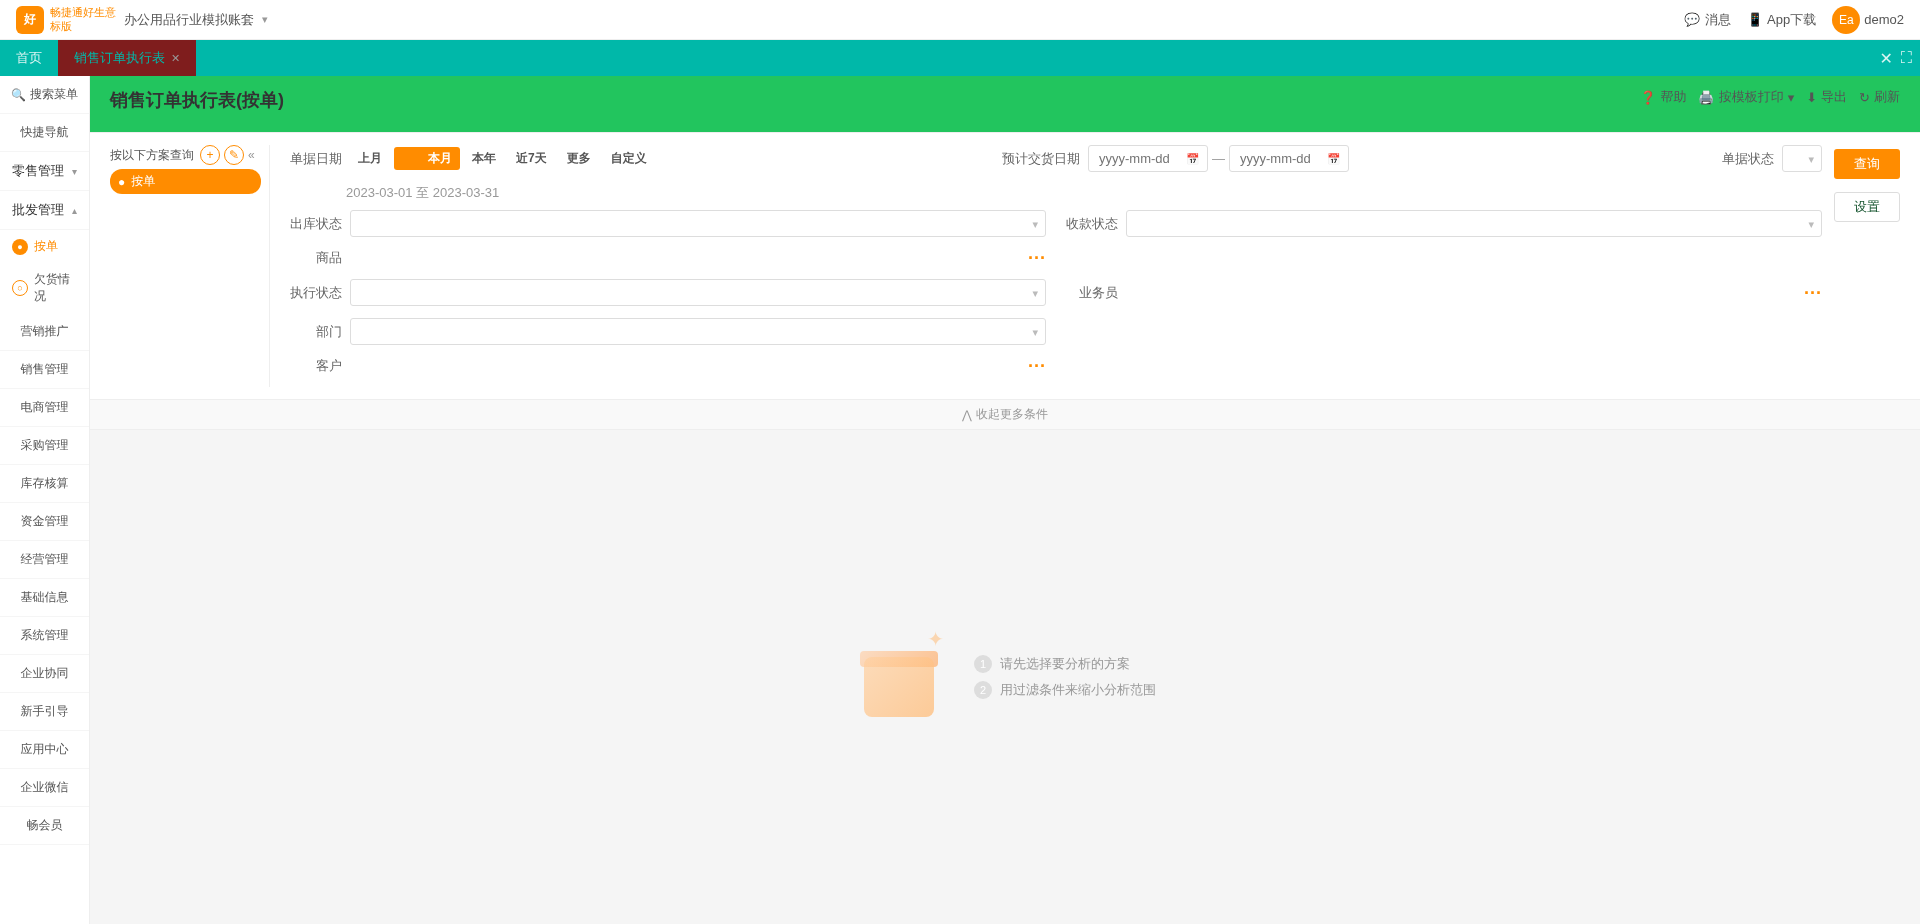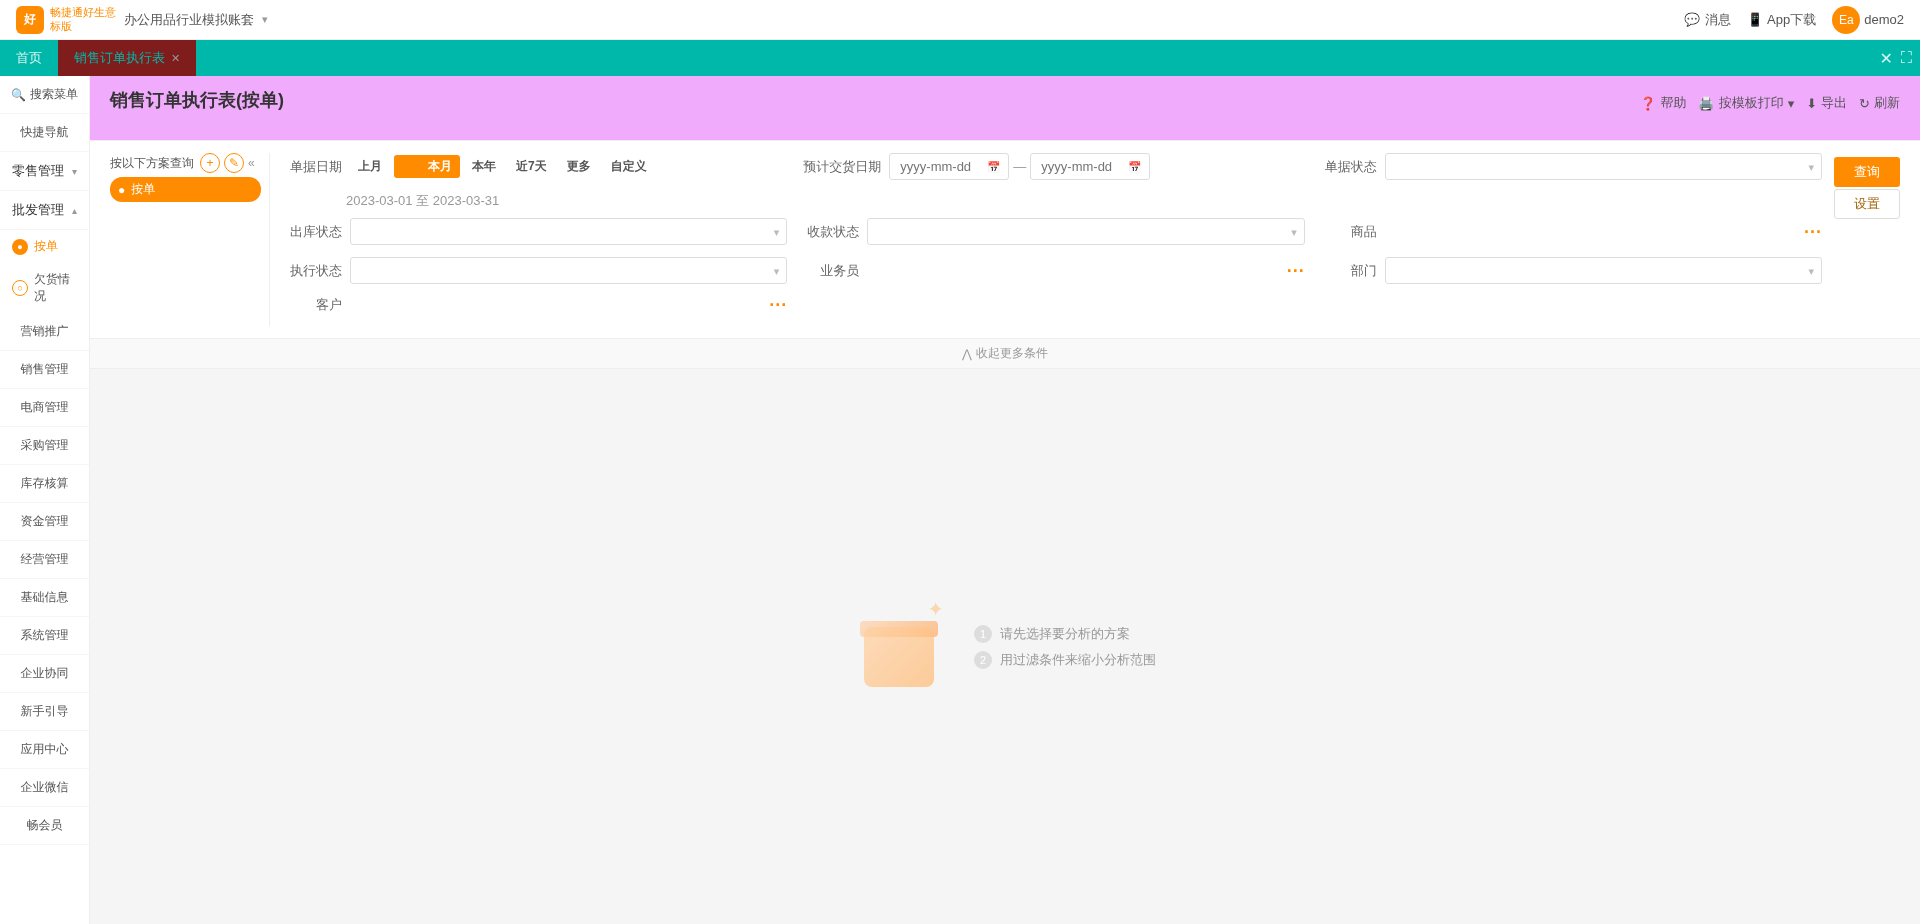--- a/index.html
+++ b/index.html
@@ -196,25 +196,25 @@
     .content {
       flex: 1;
       overflow-y: auto;
       background: #f5f5f5;
       display: flex;
       flex-direction: column;
     }
 
     
     .page-header {
-      background: #f0abfc;
-      padding: 12px 20px 16px 20px;
+      background: #22c55e;
+      padding: 12px 20px 8px 20px;
       border-bottom: 1px solid #eee;
       display: flex;
-      align-items: flex-end;
+      align-items: flex-start;
       justify-content: space-between;
     }
     .page-title {
       font-size: 18px;
       font-weight: 600;
       color: #333;
       padding-bottom: 12px;
     }
     .page-header-actions {
       display: flex;
@@ -352,31 +352,31 @@
       background: #ff8c00;
       color: #fff;
       border: none;
       padding: 6px 20px;
       border-radius: 3px;
       cursor: pointer;
       font-size: 13px;
     }
     .reset-btn {
       background: #fff;
-      color: #a16207;
+      color: #14532d;
       border: 1px solid #ddd;
       padding: 5px 16px;
       border-radius: 3px;
       cursor: pointer;
       font-size: 13px;
     }
     .btn-right-group {
       display: flex;
       flex-direction: column;
-      gap: 2px;
+      gap: 13px;
     }
 
     
     .empty-state {
       flex: 1;
       display: flex;
       align-items: center;
       justify-content: center;
       flex-direction: row;
       gap: 20px;
@@ -447,21 +447,21 @@
     }
     .filter-main {
       display: flex;
       padding: 12px 20px;
     }
     .filter-fields {
       flex: 1;
     }
     .filter-row-grid {
       display: grid;
-      grid-template-columns: 1fr 1fr 1fr;
+      grid-template-columns: 1fr 1fr;
       gap: 12px 16px;
       margin-bottom: 12px;
     }
     .filter-field {
       display: flex;
       align-items: center;
       gap: 8px;
     }
     .field-label {
       font-size: 13px;

